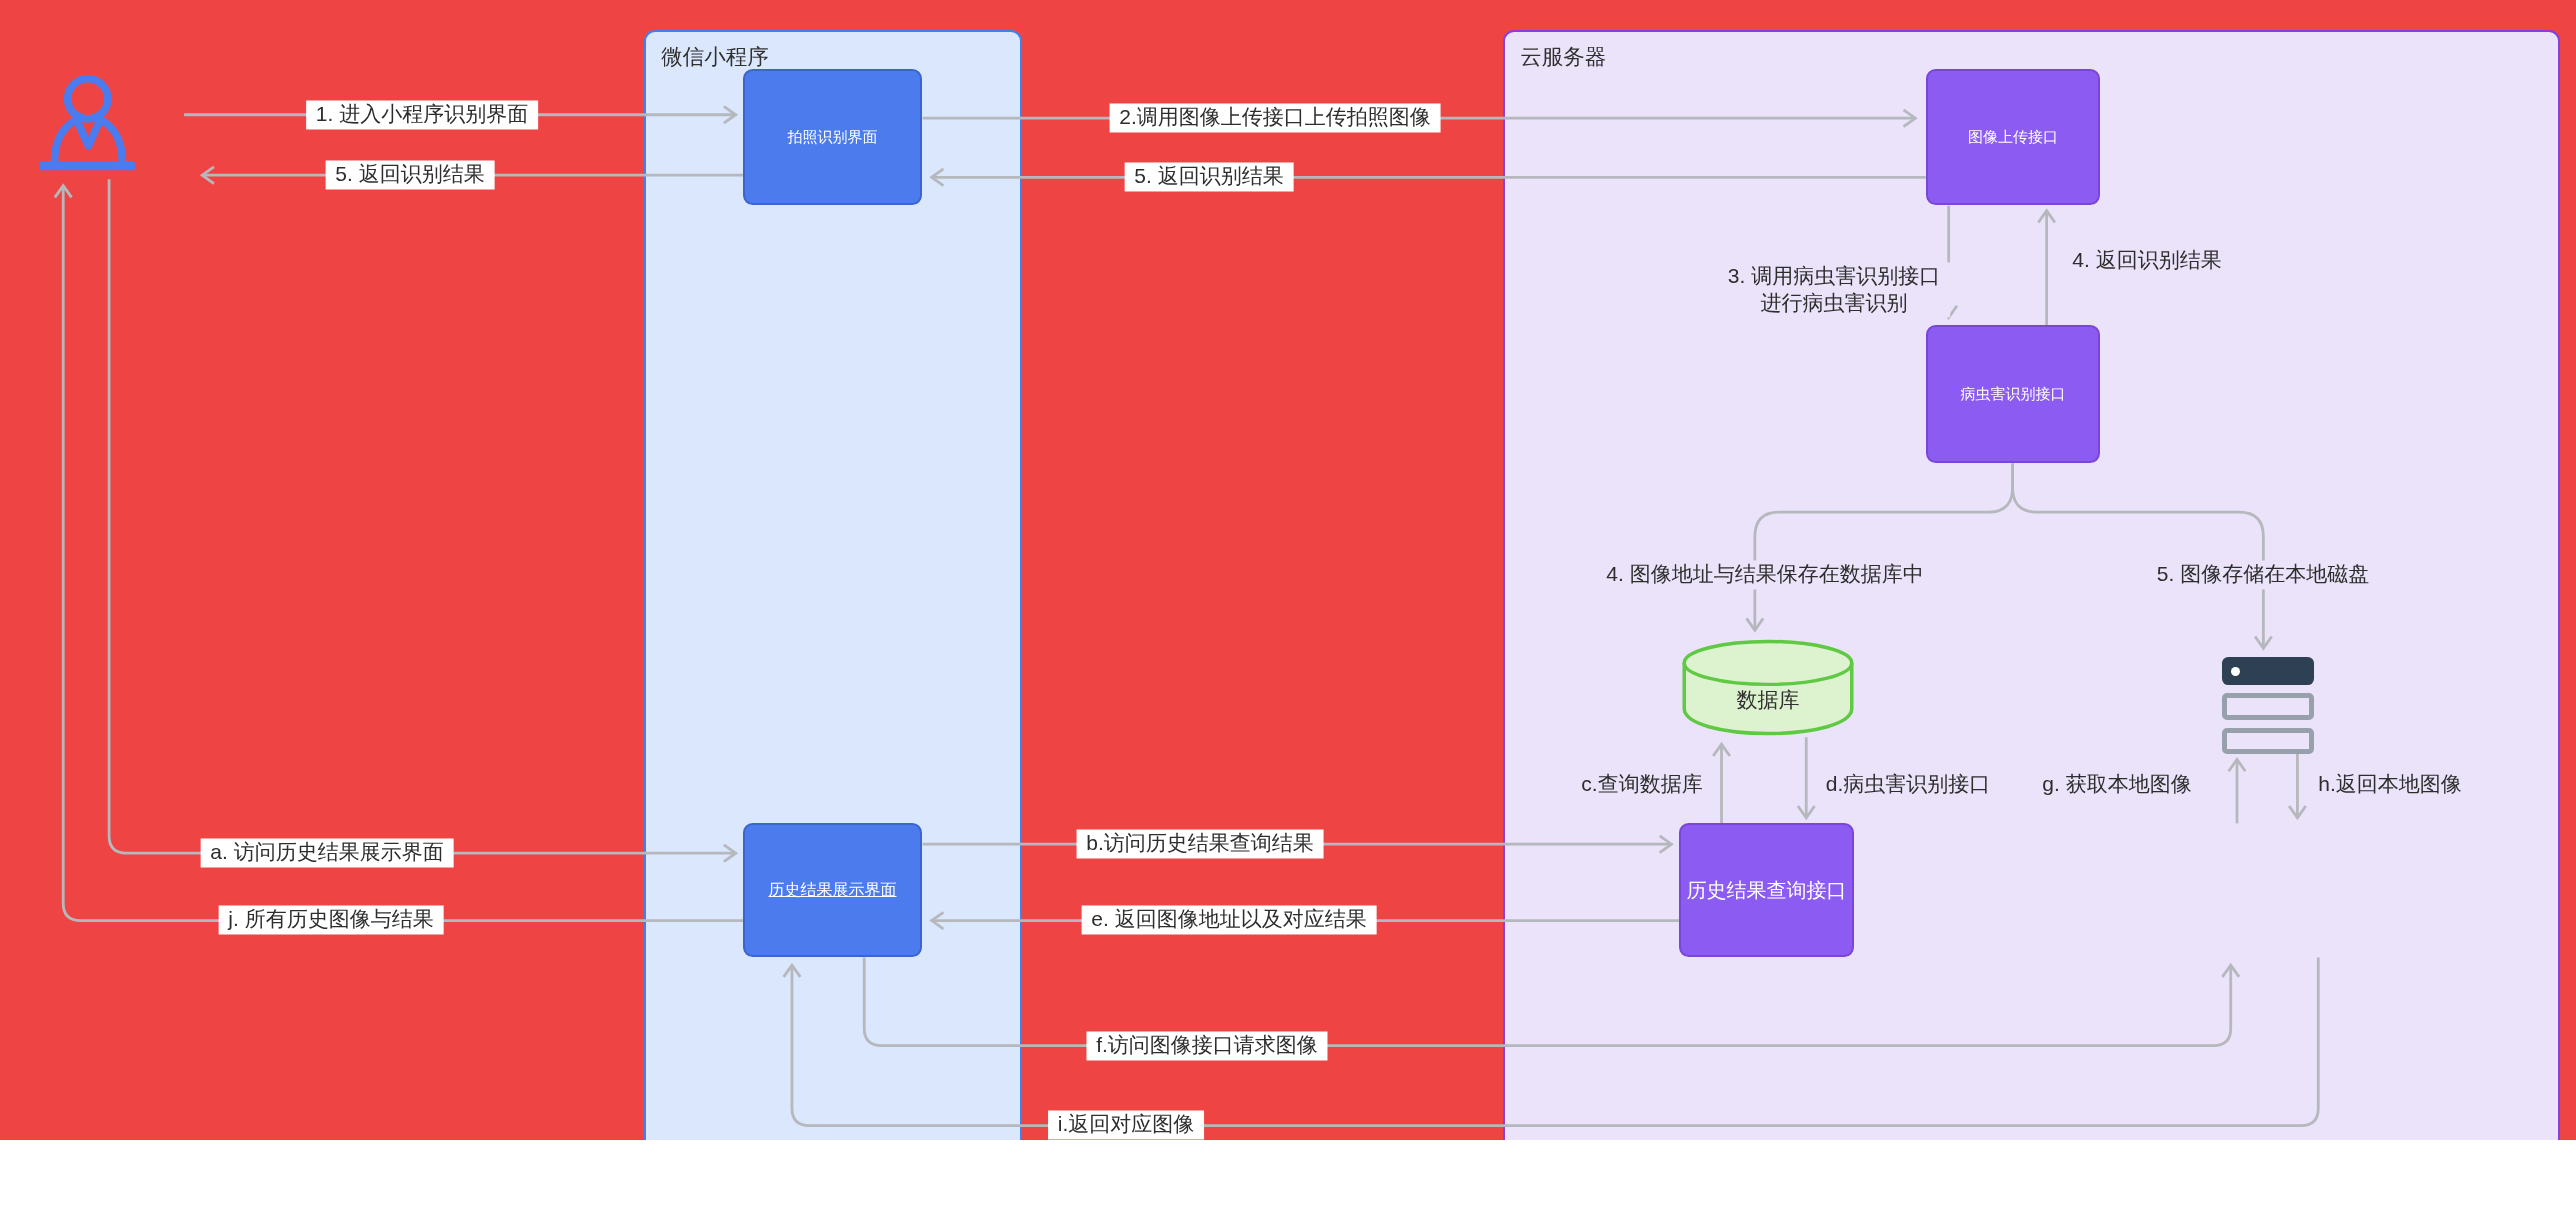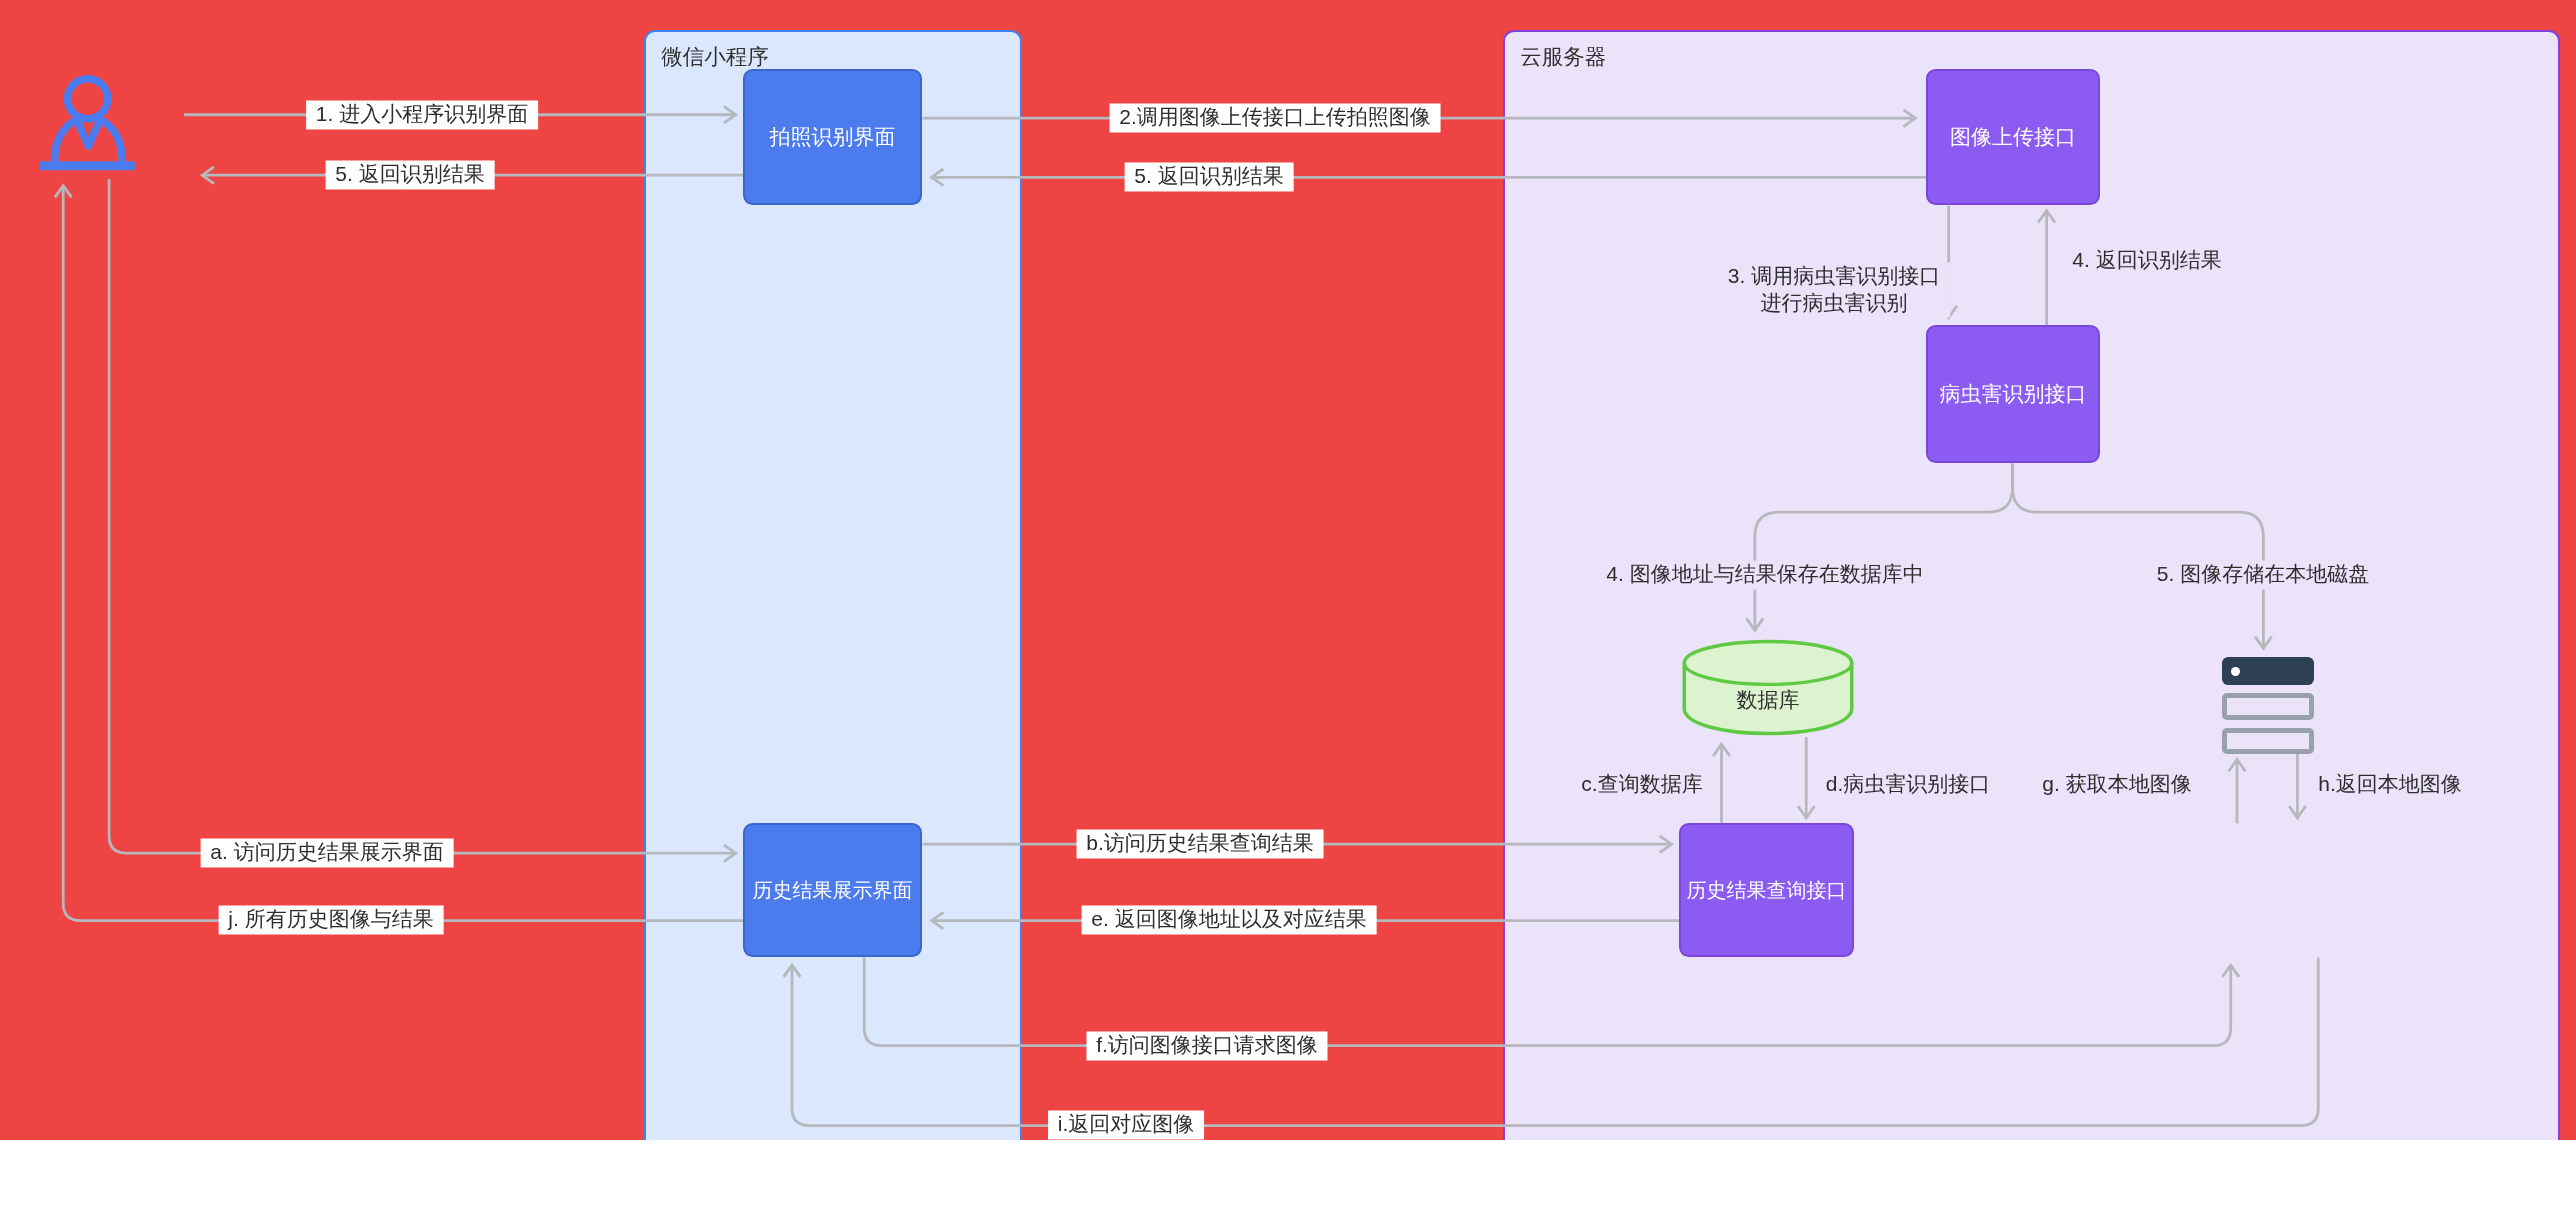--- a/index.html
+++ b/index.html
@@ -11,21 +11,21 @@
   .group{position:absolute;border:2.8px solid;border-radius:11px;box-sizing:border-box;}
   .group.wechat{left:644px;top:30px;width:378px;height:1157px;background:#dbe7fc;border-color:#4080ef;}
   .group.cloud{left:1503px;top:30px;width:1057px;height:1157px;background:#ebe3f9;border-color:#8440e0;}
   .group-label{position:absolute;left:15.3px;top:9.7px;font-size:21.5px;color:#303030;z-index:2;white-space:nowrap;}
   
   #edges{position:absolute;left:0;top:0;z-index:1;}
   #edges path{fill:none;stroke:#b5b8bc;stroke-width:4px;}
   
   .node{position:absolute;display:flex;align-items:center;justify-content:center;
         border:2.1px solid;border-radius:9.7px;box-sizing:border-box;z-index:3;
-        font-size:21px;color:#ffffff;white-space:nowrap;text-align:center;}
+        font-size:15px;color:#ffffff;white-space:nowrap;text-align:center;}
   .node.blue{background:#4b7bec;border-color:#3a66cc;}
   .node.purple{background:#8c5bf2;border-color:#7a46d9;}
   
   .edge-label{position:absolute;transform:translate(-50%,-50%);z-index:4;
               font-size:21px;line-height:1.25;color:#2d2d2d;white-space:nowrap;
               padding:1.4px 9.7px;background:#ffffff;text-align:center;}
   .edge-label.in-cloud{background:#ebe3f9;}
   
   #actor{position:absolute;left:35px;top:68px;width:104px;height:106px;z-index:3;}
   
@@ -99,21 +99,21 @@
     <svg width="104" height="106" viewBox="0 0 150 152">
       <circle cx="76" cy="44" r="29" fill="none" stroke="#4a7cf0" stroke-width="11"></circle>
       <path d="M28,136 C28,100 44,82 60,74 L77,112 L94,74 C110,82 126,100 126,136" fill="none" stroke="#4a7cf0" stroke-width="11" stroke-linejoin="round"></path>
       <rect x="6" y="134" width="138" height="13" rx="3" fill="#4a7cf0"></rect>
     </svg>
   </div>
 
   <div class="node blue" style="left:743px;top:69px;width:179px;height:136px;">
     <span>拍照识别界面</span>
   </div>
-  <div class="node blue" style="left:743px;top:823px;width:179px;height:134px;font-size:20px;">
+  <div class="node blue" style="left:743px;top:823px;width:179px;height:134px;font-size:16px;text-decoration:underline;">
     <span>历史结果展示界面</span>
   </div>
   <div class="node purple" style="left:1926px;top:69px;width:174px;height:136px;">
     <span>图像上传接口</span>
   </div>
   <div class="node purple" style="left:1926px;top:325px;width:174px;height:138px;">
     <span>病虫害识别接口</span>
   </div>
   <div class="node purple" style="left:1679px;top:823px;width:175px;height:134px;font-size:20px;">
     <span>历史结果查询接口</span>

